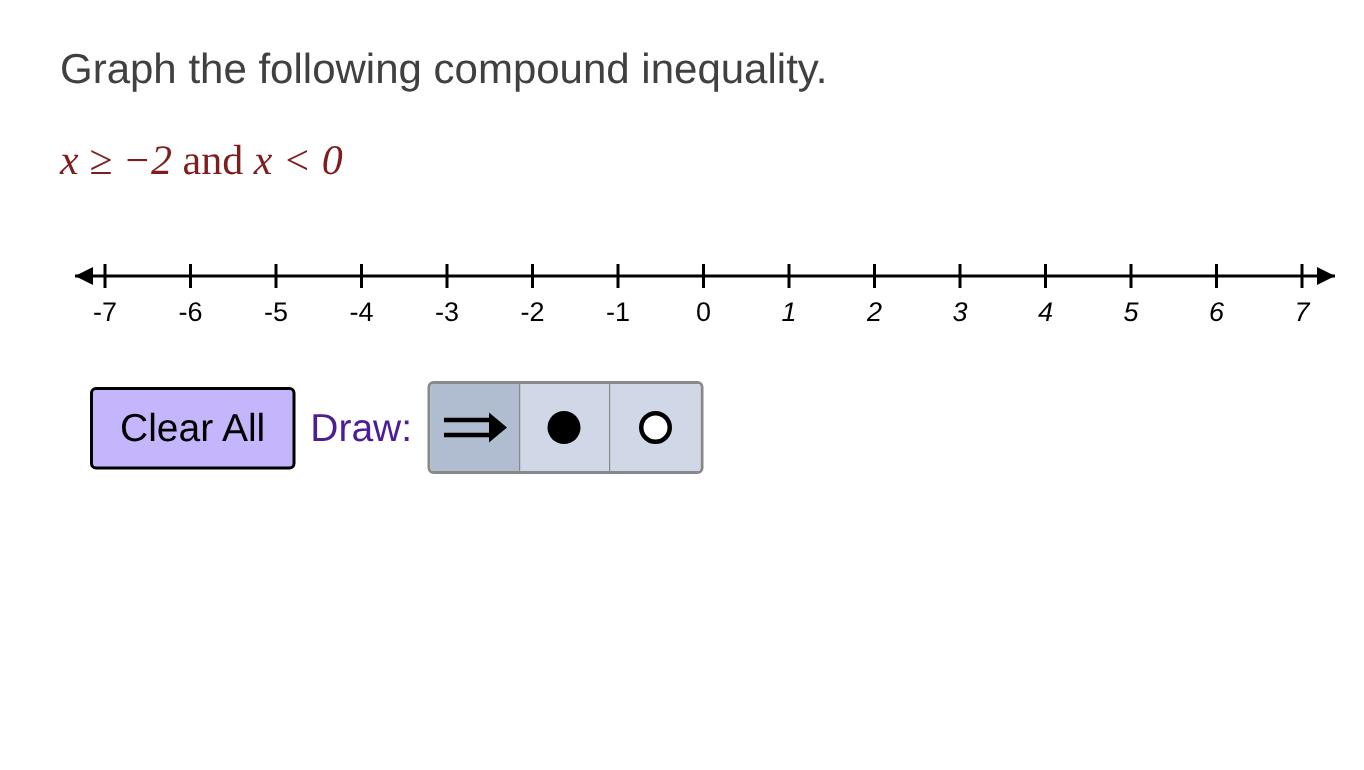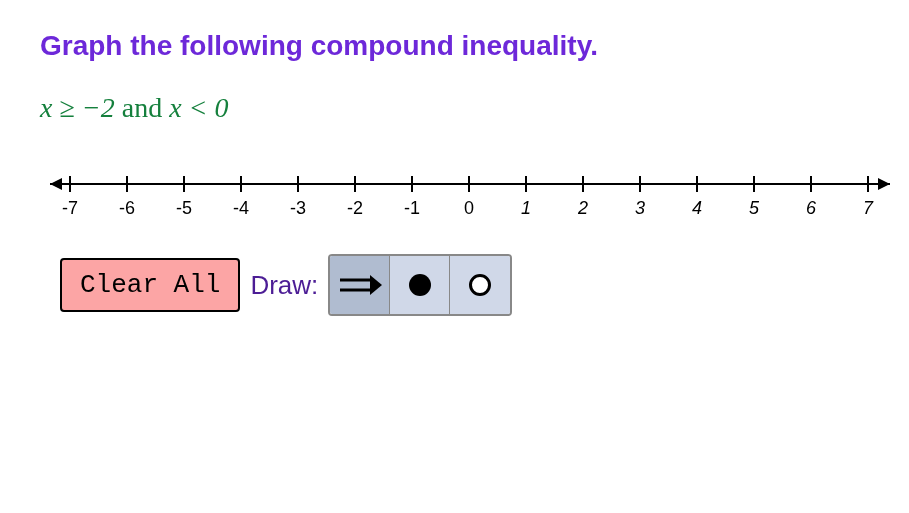--- a/index.html
+++ b/index.html
@@ -11,29 +11,29 @@
       overflow: hidden;
       position: relative;
     }
 
     .page-container {
       padding: 30px 40px;
     }
 
     .instruction-text {
       font-size: 28px;
-      font-weight: bold;
-      color: #6d28d9;
+      font-weight: normal;
+      color: #404040;
       margin-bottom: 30px;
       font-family: Arial, sans-serif;
     }
 
     .inequality-text {
       font-size: 28px;
-      color: #15803d;
+      color: #7f1d1d;
       margin-bottom: 40px;
       font-family: Georgia, serif;
       font-style: italic;
     }
 
     .inequality-text .not-italic {
       font-style: normal;
     }
 
     .number-line-container {
@@ -47,24 +47,24 @@
 
     .toolbar {
       display: flex;
       align-items: center;
       gap: 0;
       margin-left: 20px;
     }
 
     .clear-all-btn {
       border: 2px solid #000;
-      background: #fca5a5;
+      background: #c4b5fd;
       padding: 10px 18px;
       font-size: 26px;
-      font-family: Liberation Mono, monospace;
+      font-family: Liberation Sans, sans-serif;
       cursor: pointer;
       border-radius: 4px;
       margin-right: 10px;
     }
 
     .draw-label {
       font-size: 26px;
       font-family: Arial, sans-serif;
       color: #4c1d95;
       margin-right: 10px;

